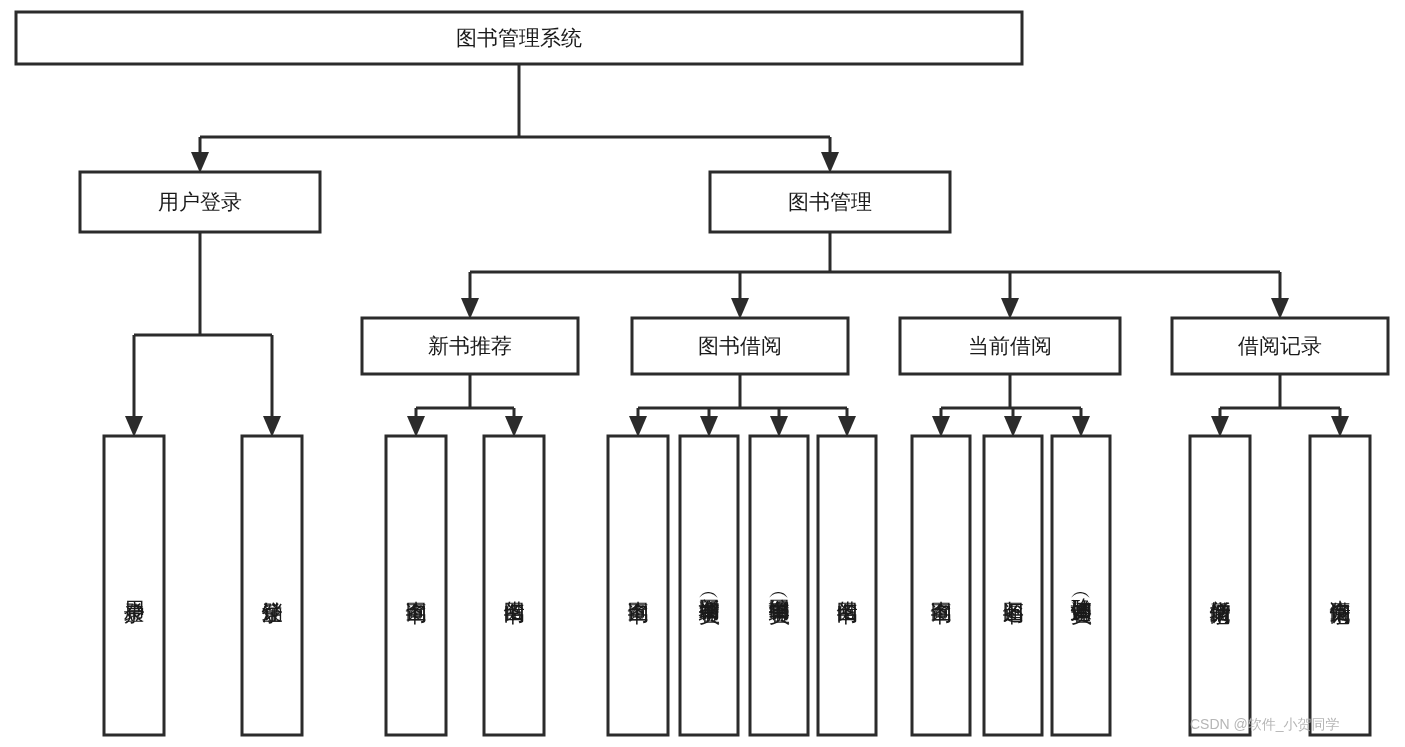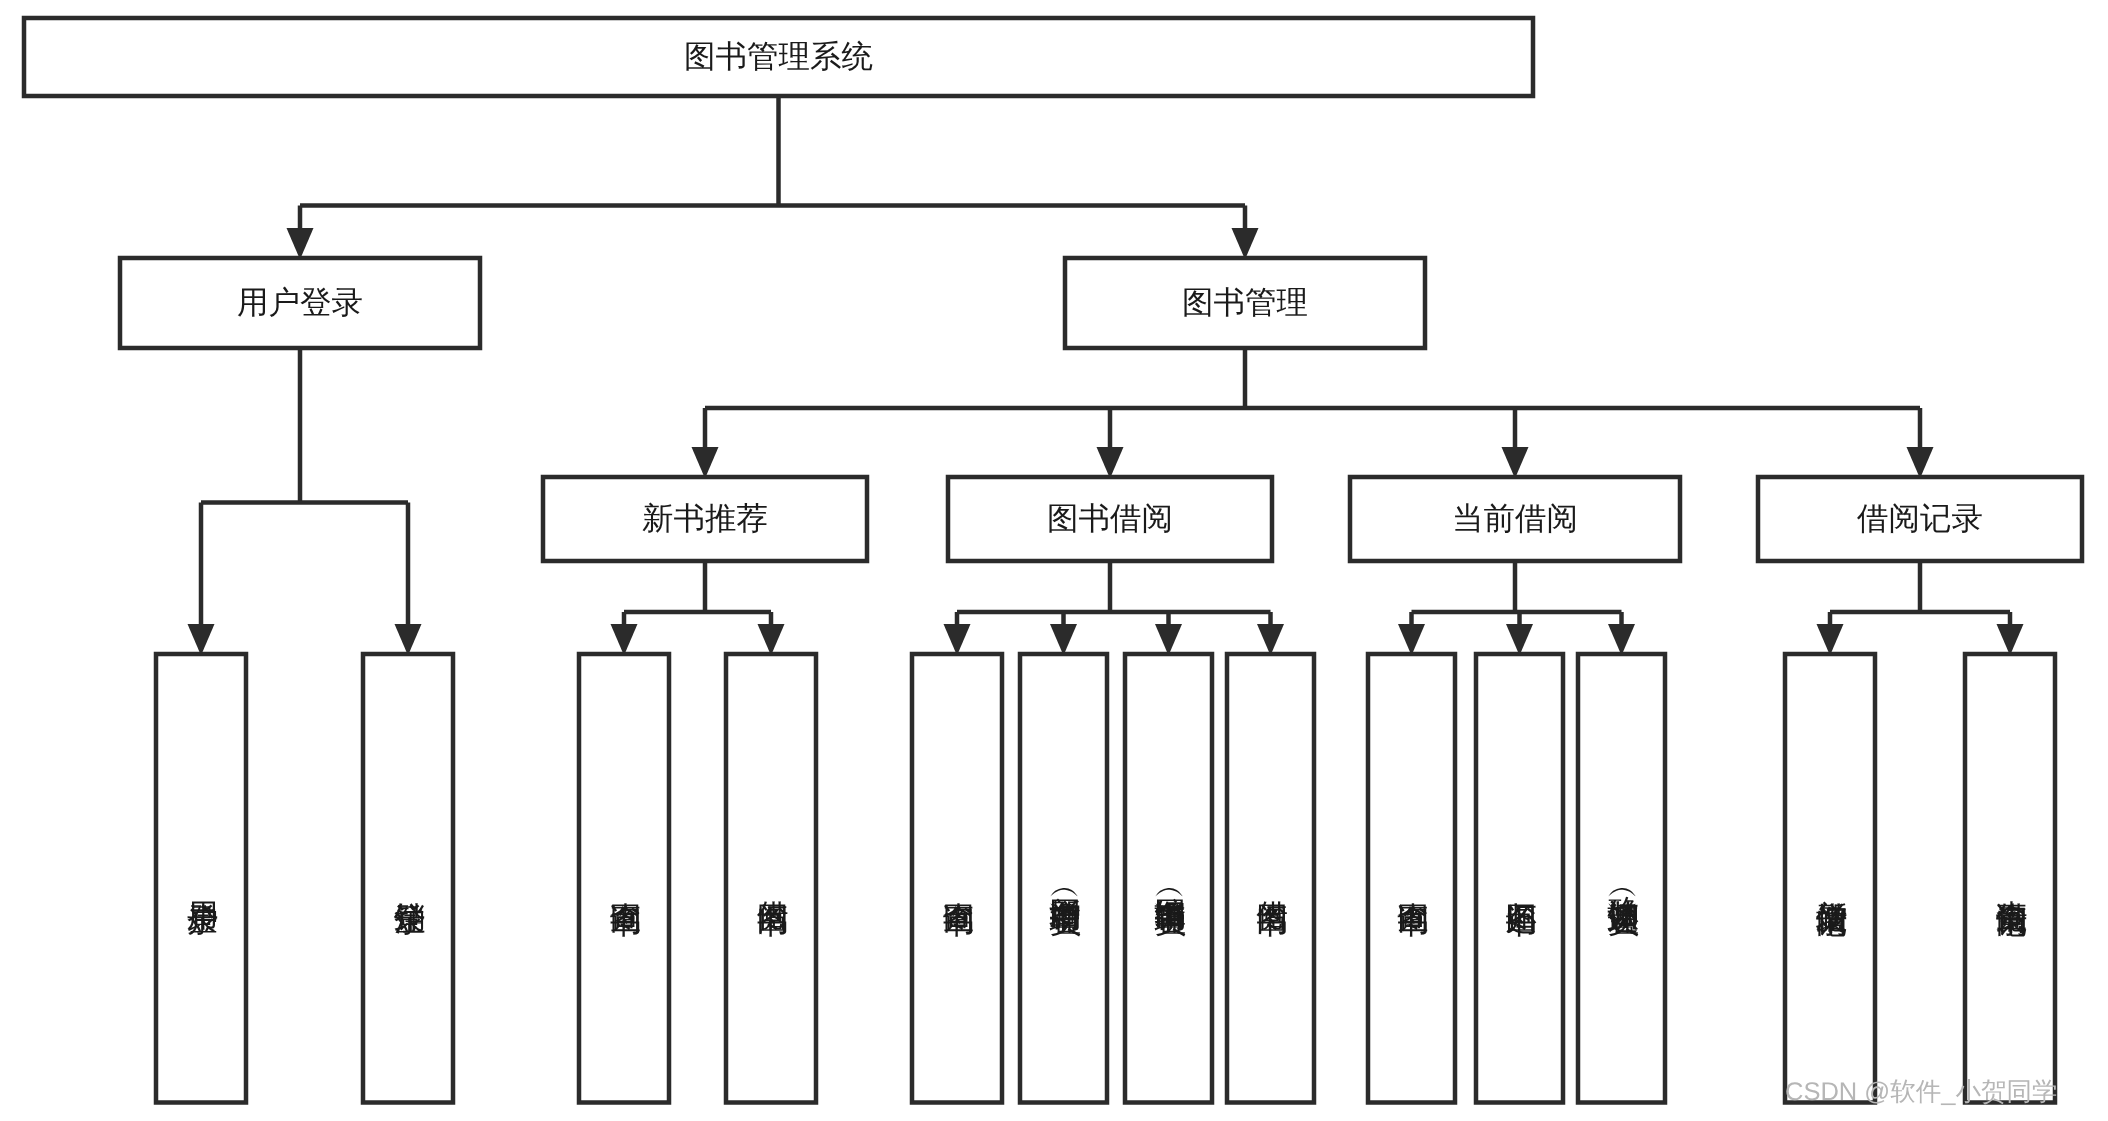--- a/index.html
+++ b/index.html
@@ -62,21 +62,21 @@
     letter-spacing: 1px;
     display: flex;
     align-items: center;
     justify-content: center;
     white-space: nowrap;
     pointer-events: none;
   }
   .watermark {
     position: absolute;
     font-family: "Liberation Sans", "DejaVu Sans", sans-serif;
-    font-size: 17px;
+    font-size: 14px;
     color: #b6b6b6;
     white-space: nowrap;
     left: 1190px;
     top: 716px;
   }
 </style>
 </head>
 <body>
 
 <div id="diagram-root">

